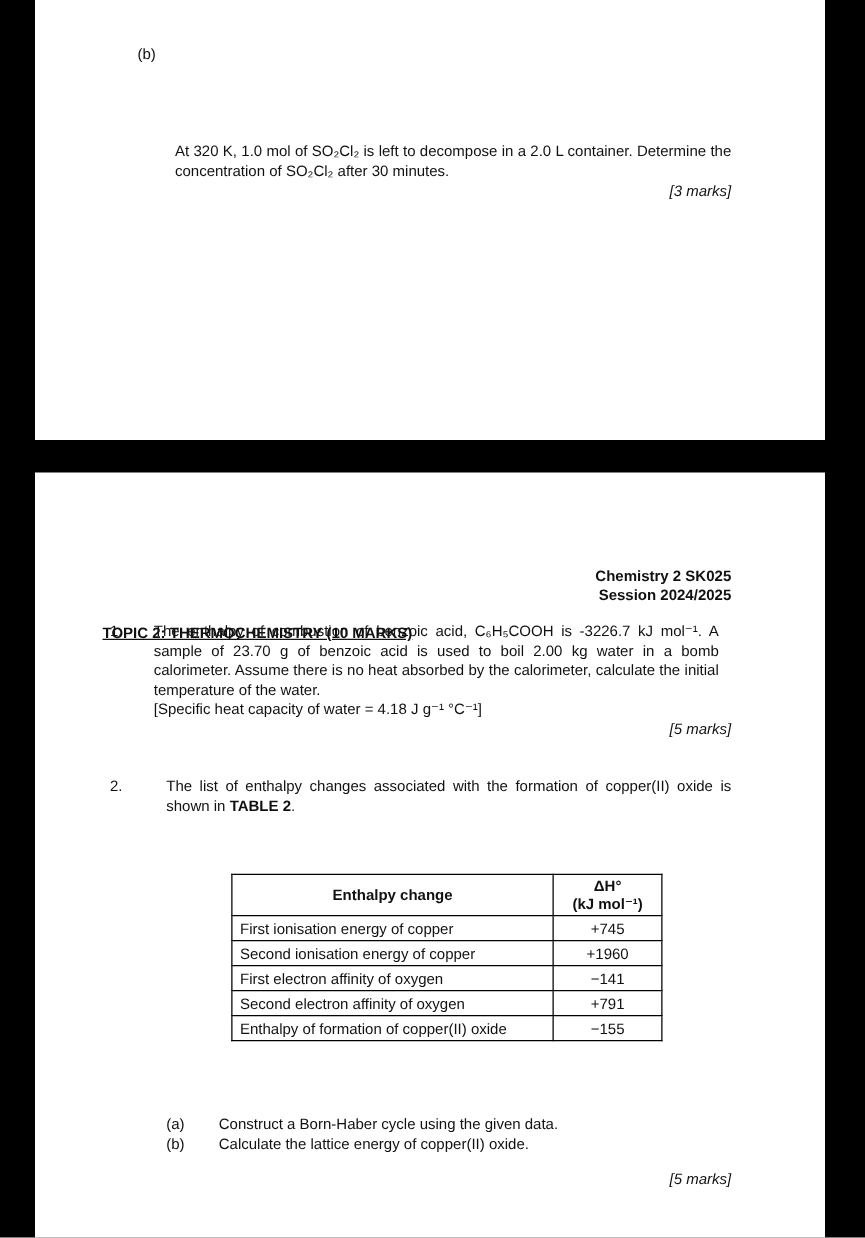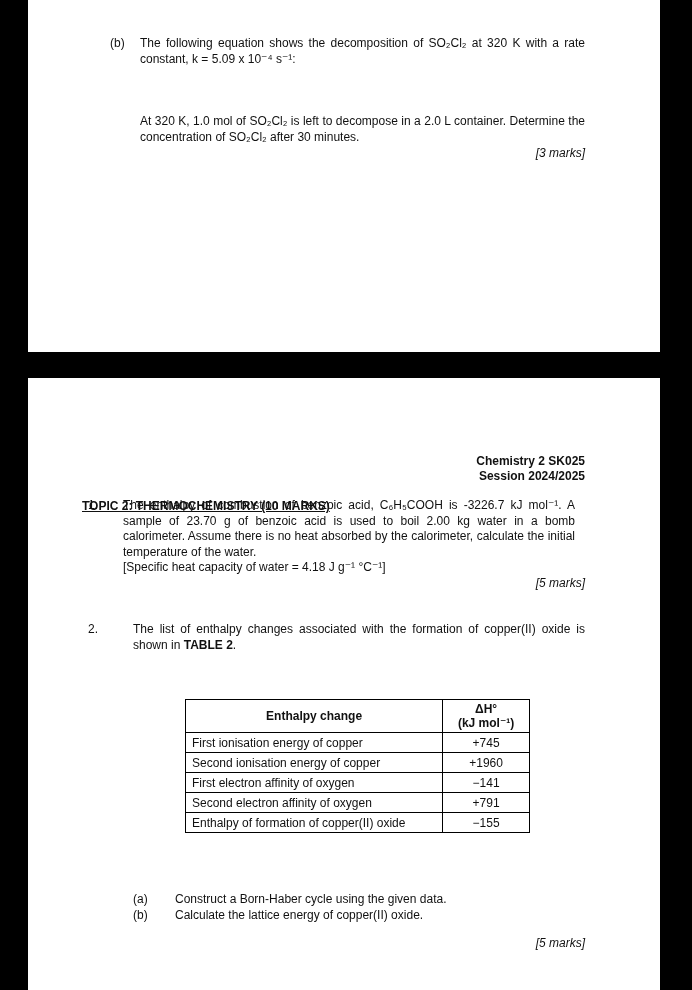--- a/index.html
+++ b/index.html
@@ -65,21 +65,20 @@
   th.col1 { width: 258px; text-align: center; vertical-align: middle; height: 33px; font-weight: bold; }
   th.col2 { width: 87px;  text-align: center; vertical-align: middle; height: 33px; font-weight: bold; line-height: 14px; }
   td.cell-label { height: 20px; padding: 1px 4px 1px 6px; text-align: left; vertical-align: middle; }
   td.cell-value { height: 20px; text-align: center; vertical-align: middle; }
 </style>
 </head>
 <body>
 
 <div class="page page1">
   <div class="abs txt p1-qlabel">(b)</div>
-  <div class="abs txt just p1-intro">The following equation shows the decomposition of SO₂Cl₂ at 320 K with a rate constant, k = 5.09 x 10⁻⁴ s⁻¹:</div>
   <div class="abs txt just p1-body">At 320 K, 1.0 mol of SO₂Cl₂ is left to decompose in a 2.0 L container. Determine the concentration of SO₂Cl₂ after 30 minutes.</div>
   <div class="abs txt italic right p1-marks">[3 marks]</div>
 </div>
 
 <div class="page page2">
 
   <div class="abs txt bold right p2-header">
     <div>Chemistry 2 SK025</div>
     <div>Session 2024/2025</div>
   </div>

